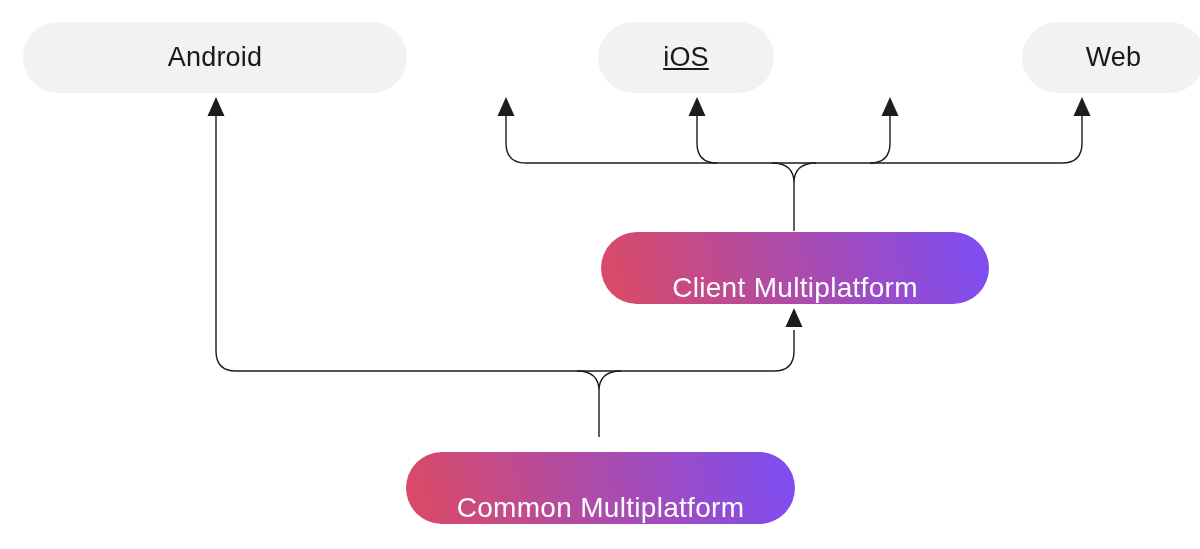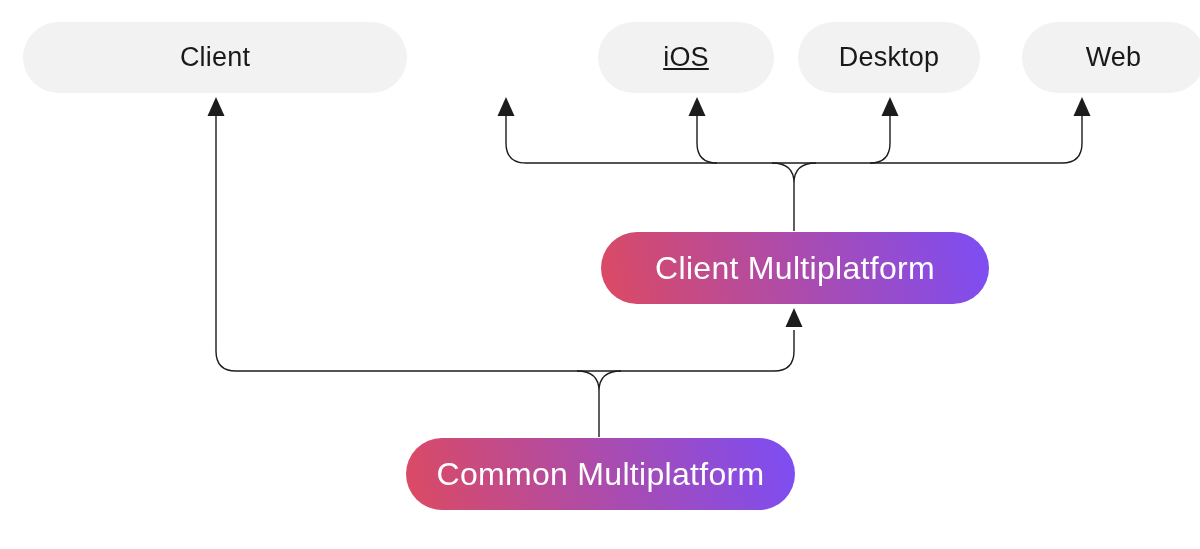--- a/index.html
+++ b/index.html
@@ -47,30 +47,31 @@
   }
   .pill.platform {
     background: var(--platform-pill-bg);
     color: var(--platform-pill-text);
     font-size: 27px;
     letter-spacing: 0.2px;
   }
   .pill.shared {
     background: linear-gradient(76deg, var(--gradient-start) 0%, var(--gradient-end) 100%);
     color: var(--shared-pill-text);
-    font-size: 32px;
+    font-size: 28px;
     letter-spacing: 0.3px;
+    align-items: flex-end;
   }
   .node-server  { left: 23px;  top: 22px;  width: 384px; height: 71px; }
   .node-android { left: 417px; top: 22px;  width: 180px; height: 71px; }
   .node-ios     { left: 598px; top: 22px;  width: 176px; height: 71px; text-decoration: underline; }
   .node-desktop { left: 798px; top: 22px;  width: 182px; height: 71px; }
   .node-web     { left: 1022px; top: 22px;  width: 183px; height: 71px; }
   .node-client  { left: 601px; top: 232px; width: 388px; height: 72px; }
-  .node-common  { left: 406px; top: 438px; width: 389px; height: 72px; }
+  .node-common  { left: 406px; top: 452px; width: 389px; height: 72px; }
 </style>
 </head>
 <body>
 
 <div class="canvas">
 
   <svg class="wires" viewBox="0 0 1200 549" xmlns="http://www.w3.org/2000/svg">
 
     <g>
       <path d="M506 112 V143 Q506 163 526 163 H1062 Q1082 163 1082 143 V112"></path>
@@ -85,27 +86,24 @@
 
     <g>
       <path d="M216 112 V351 Q216 371 236 371 H774 Q794 371 794 351 V330"></path>
       <path d="M577 371 Q599 371 599 391 M621 371 Q599 371 599 391 M599 391 V437"></path>
       <polygon points="216,97 207.5,116 224.5,116"></polygon>
       <polygon points="794,308 785.5,327 802.5,327"></polygon>
     </g>
   </svg>
 
   <div class="pill platform node-server">
-    <span>Client</span>
+    <span>Android</span>
   </div>
   <div class="pill platform node-ios">
     <span>iOS</span>
-  </div>
-  <div class="pill platform node-desktop">
-    <span>Desktop</span>
   </div>
   <div class="pill platform node-web">
     <span>Web</span>
   </div>
 
   <div class="pill shared node-client">
     <span>Client Multiplatform</span>
   </div>
   <div class="pill shared node-common">
     <span>Common Multiplatform</span>

